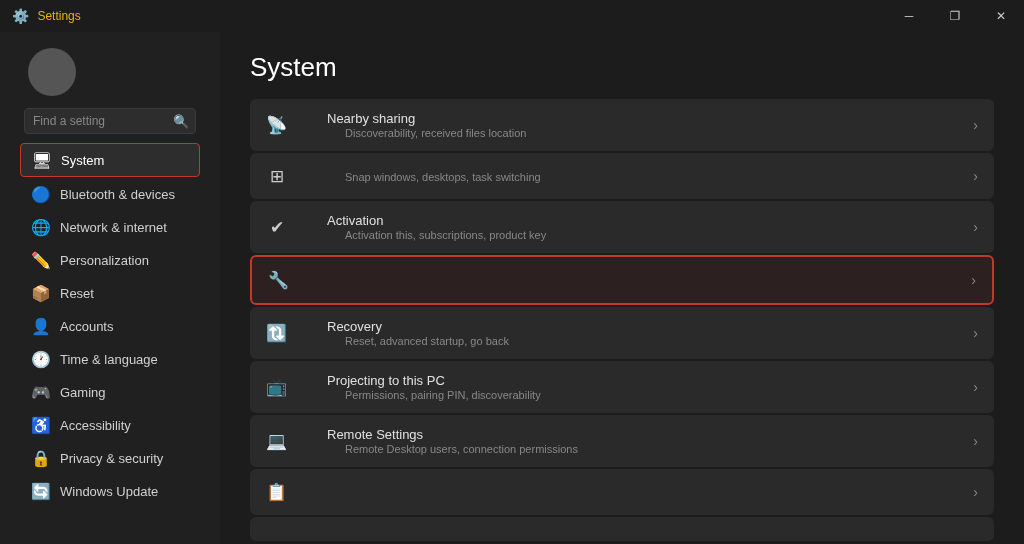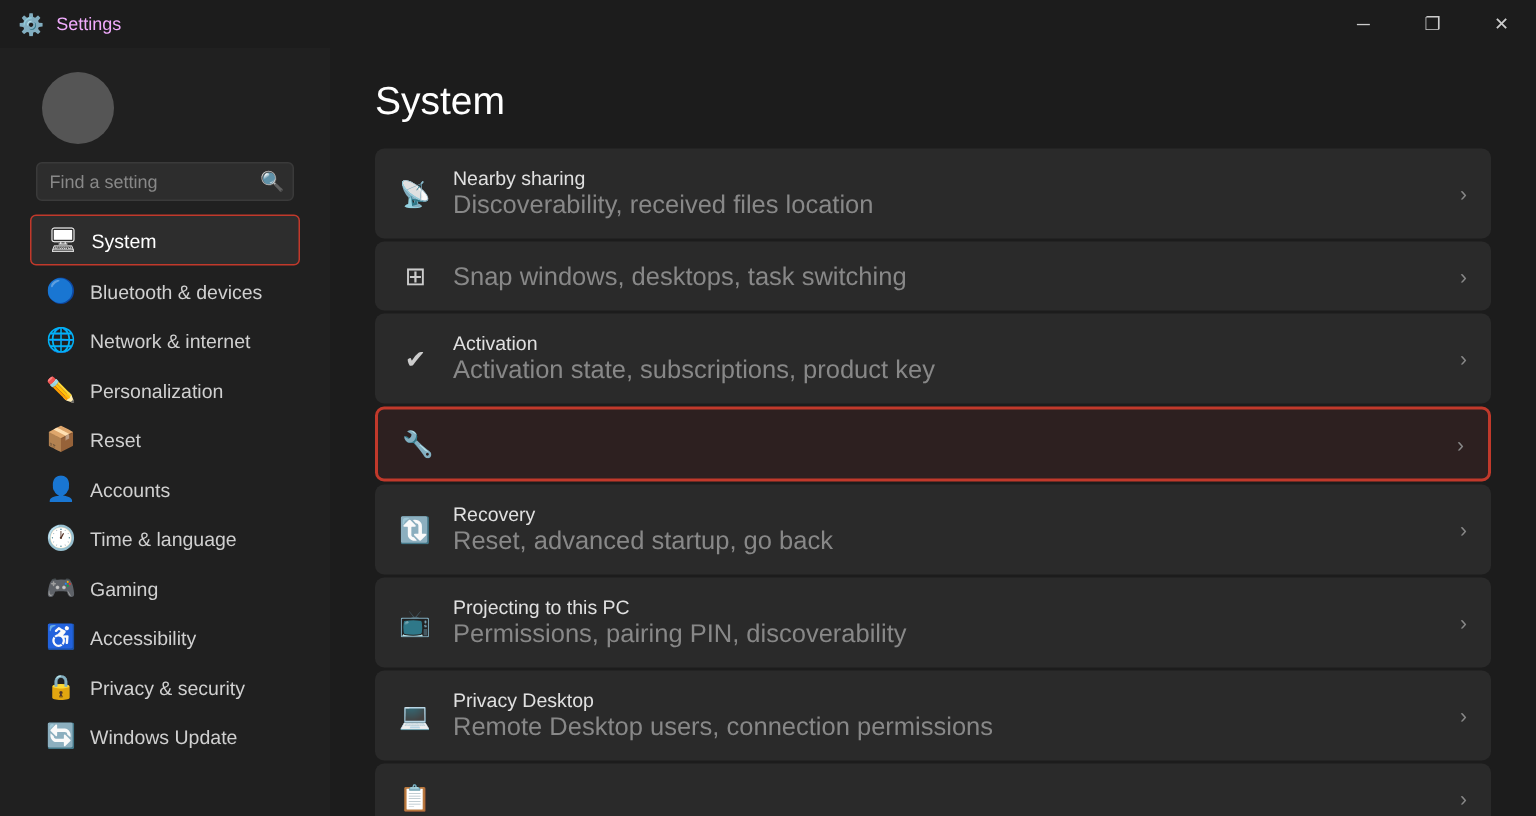--- a/index.html
+++ b/index.html
@@ -22,21 +22,21 @@
       padding: 0 0 0 12px;
       flex-shrink: 0;
     }
     .titlebar-left {
       display: flex;
       align-items: center;
       gap: 8px;
     }
     .titlebar-title {
       font-size: 12px;
-      color: #f0abfc;
+      color: #eab308;
     }
     .titlebar-controls {
       display: flex;
     }
     .titlebar-btn {
       width: 46px;
       height: 32px;
       display: flex;
       align-items: center;
       justify-content: center;
@@ -164,25 +164,27 @@
       justify-content: center;
       color: #ccc;
       font-size: 17px;
       flex-shrink: 0;
     }
     .settings-item-text {}
     .settings-item-title {
       font-size: 13px;
       font-weight: 500;
       color: #e0e0e0;
+      margin-left: 25px;
     }
     .settings-item-sub {
-      font-size: 17px;
+      font-size: 11px;
       color: #888;
       margin-top: 1px;
+      margin-left: 43px;
     }
     .chevron {
       color: #888;
       font-size: 14px;
     }
   </style>
 </head>
 <body>
 
 <div class="titlebar">
@@ -273,21 +275,21 @@
         <div class="settings-item-sub">Snap windows, desktops, task switching</div>
       </div>
     </div>
     <span class="chevron">›</span>
   </div>
         <div class="settings-item">
     <div class="settings-item-left">
       <div class="settings-item-icon">✔</div>
       <div class="settings-item-text">
         <div class="settings-item-title">Activation</div>
-        <div class="settings-item-sub">Activation state, subscriptions, product key</div>
+        <div class="settings-item-sub">Activation this, subscriptions, product key</div>
       </div>
     </div>
     <span class="chevron">›</span>
   </div>
         <div class="settings-item highlighted">
     <div class="settings-item-left">
       <div class="settings-item-icon">🔧</div>
       <div class="settings-item-text">
       </div>
     </div>
@@ -310,21 +312,21 @@
         <div class="settings-item-title">Projecting to this PC</div>
         <div class="settings-item-sub">Permissions, pairing PIN, discoverability</div>
       </div>
     </div>
     <span class="chevron">›</span>
   </div>
         <div class="settings-item">
     <div class="settings-item-left">
       <div class="settings-item-icon">💻</div>
       <div class="settings-item-text">
-        <div class="settings-item-title">Privacy Desktop</div>
+        <div class="settings-item-title">Remote Settings</div>
         <div class="settings-item-sub">Remote Desktop users, connection permissions</div>
       </div>
     </div>
     <span class="chevron">›</span>
   </div>
         <div class="settings-item">
     <div class="settings-item-left">
       <div class="settings-item-icon">📋</div>
     </div>
     <span class="chevron">›</span>

